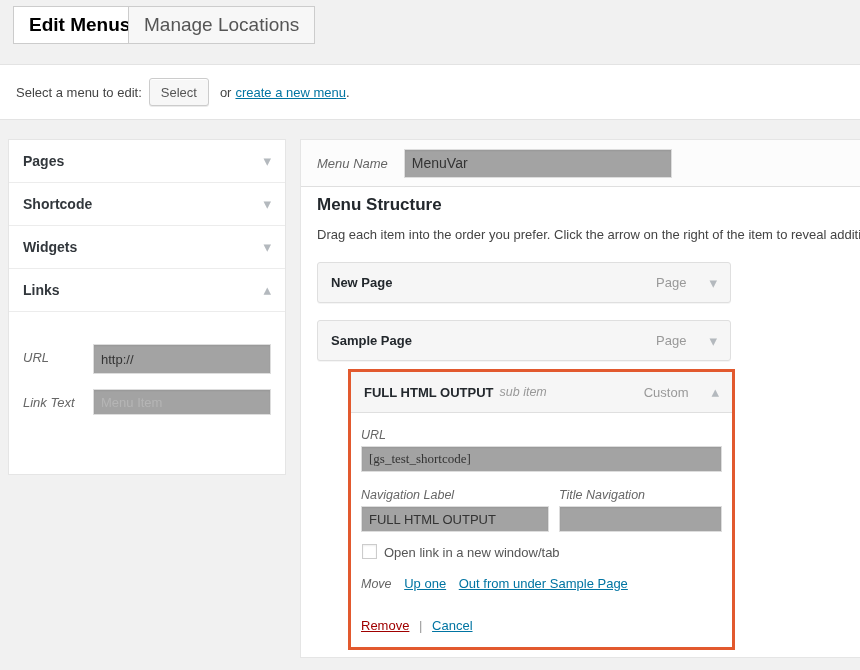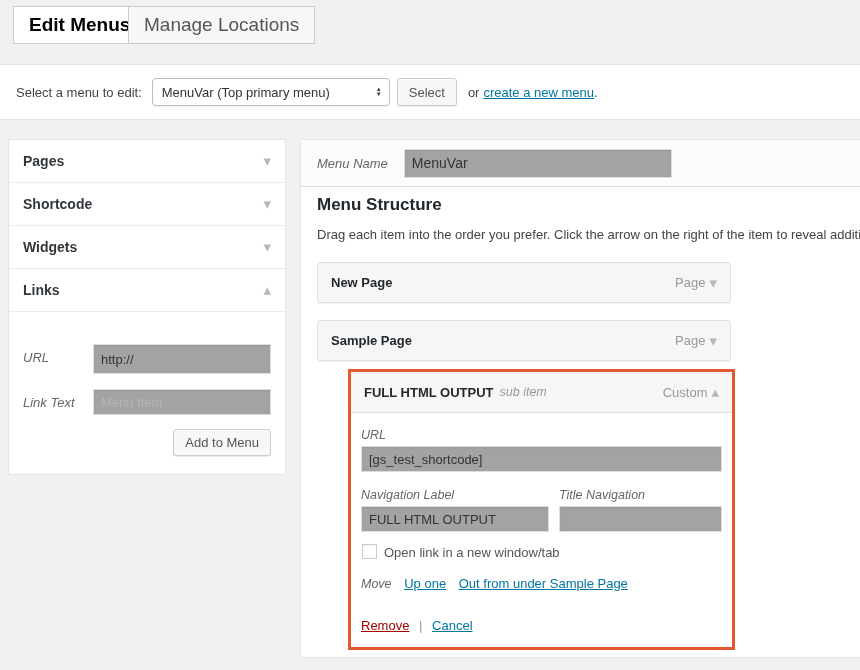--- a/index.html
+++ b/index.html
@@ -49,21 +49,21 @@
   .or-txt { margin-left:11px; }
   a.link { color:#0074a2; text-decoration:underline; cursor:pointer; }
 
   
   .input {
     border:1px solid #ddd; background:#a3a3a3; color:#333;
     font-family:inherit; font-size:13px; padding:0 7px;
     box-shadow:inset 0 1px 2px rgba(0,0,0,.07);
   }
   .input::placeholder { color:#b5b5b5; }
-  .input.mono { font-family:Liberation Sans, sans-serif; }
+  .input.mono { font-family:Liberation Serif, serif; }
 
   
   .sidebar {
     position:absolute; left:8px; top:139px; width:278px;
     background:#fff; border:1px solid #e5e5e5;
   }
   .acc-header {
     height:43px; border-bottom:1px solid #ececec;
     display:flex; align-items:center; justify-content:space-between;
     padding:0 14px; cursor:pointer; background:#fff;
@@ -87,21 +87,21 @@
   .structure-help { position:absolute; left:16px; top:87px; white-space:nowrap; color:#444; }
 
   .menu-item-bar {
     position:absolute; left:16px; width:414px; height:41px;
     background:#f6f6f6; border:1px solid #dfdfdf; border-radius:3px;
     display:flex; align-items:center; padding:0 13px;
     box-shadow:0 1px 0 rgba(0,0,0,.04); cursor:move;
   }
   .mib-title { font-weight:bold; color:#23282d; }
   .mib-sub { font-style:italic; font-weight:normal; color:#999; font-size:12.5px; margin-left:6px; }
-  .mib-right { margin-left:auto; display:flex; align-items:center; gap:4px; color:#999; }
+  .mib-right { margin-left:auto; display:flex; align-items:center; gap:23px; color:#999; }
   .mib-right .chev { cursor:pointer; }
 
   
   .expanded {
     position:absolute; left:47px; top:229px; width:387px; height:281px;
     border:3px solid #e2592e; background:#fff;
   }
   .exp-header {
     height:41px; background:#f6f6f6; border-bottom:1px solid #dfdfdf;
     display:flex; align-items:center; padding:0 13px; cursor:move;
@@ -123,27 +123,20 @@
   .sep { color:#999; margin:0 6px; }
 </style>
 </head>
 <body>
 
 <a id="tab-edit" class="tab active">Edit Menus</a>
 <a id="tab-manage" class="tab">Manage Locations</a>
 
 <div class="select-bar">
   <span>Select a menu to edit:</span>
-  <div class="dropdown">
-    <span>MenuVar (Top primary menu)</span>
-    <span class="dd-arrows">
-      <span>▲</span>
-      <span>▼</span>
-    </span>
-  </div>
   <button class="btn">Select</button>
   <span class="or-txt">or</span>
   <a class="link" style="margin-left:4px;">create a new menu</a>
   <span>.</span>
 </div>
 
 <div class="sidebar">
   <div class="acc-header">
     <span class="acc-title">Pages</span>
     <span class="chev">▾</span>
@@ -158,21 +151,20 @@
   </div>
   <div class="acc-header">
     <span class="acc-title">Links</span>
     <span class="chev">▴</span>
   </div>
   <div class="links-body">
     <span class="fld-label" style="left:14px; top:38px;">URL</span>
     <input class="input abs" style="left: 84px; top: 32px; width: 178px; height: 30px;" value="http://">
     <span class="fld-label" style="left:14px; top:83px;">Link Text</span>
     <input class="input abs" style="left: 84px; top: 77px; width: 178px; height: 26px;" placeholder="Menu Item">
-    <button class="btn abs" style="right:14px; top:117px; height:27px;">Add to Menu</button>
   </div>
 </div>
 
 <div class="main">
   <div class="mn-header">
     <span class="mn-label">Menu Name</span>
     <input class="input" style="width: 268px; height: 29px; font-size: 14px;" value="MenuVar">
   </div>
 
   <div class="structure-title">Menu Structure</div>

